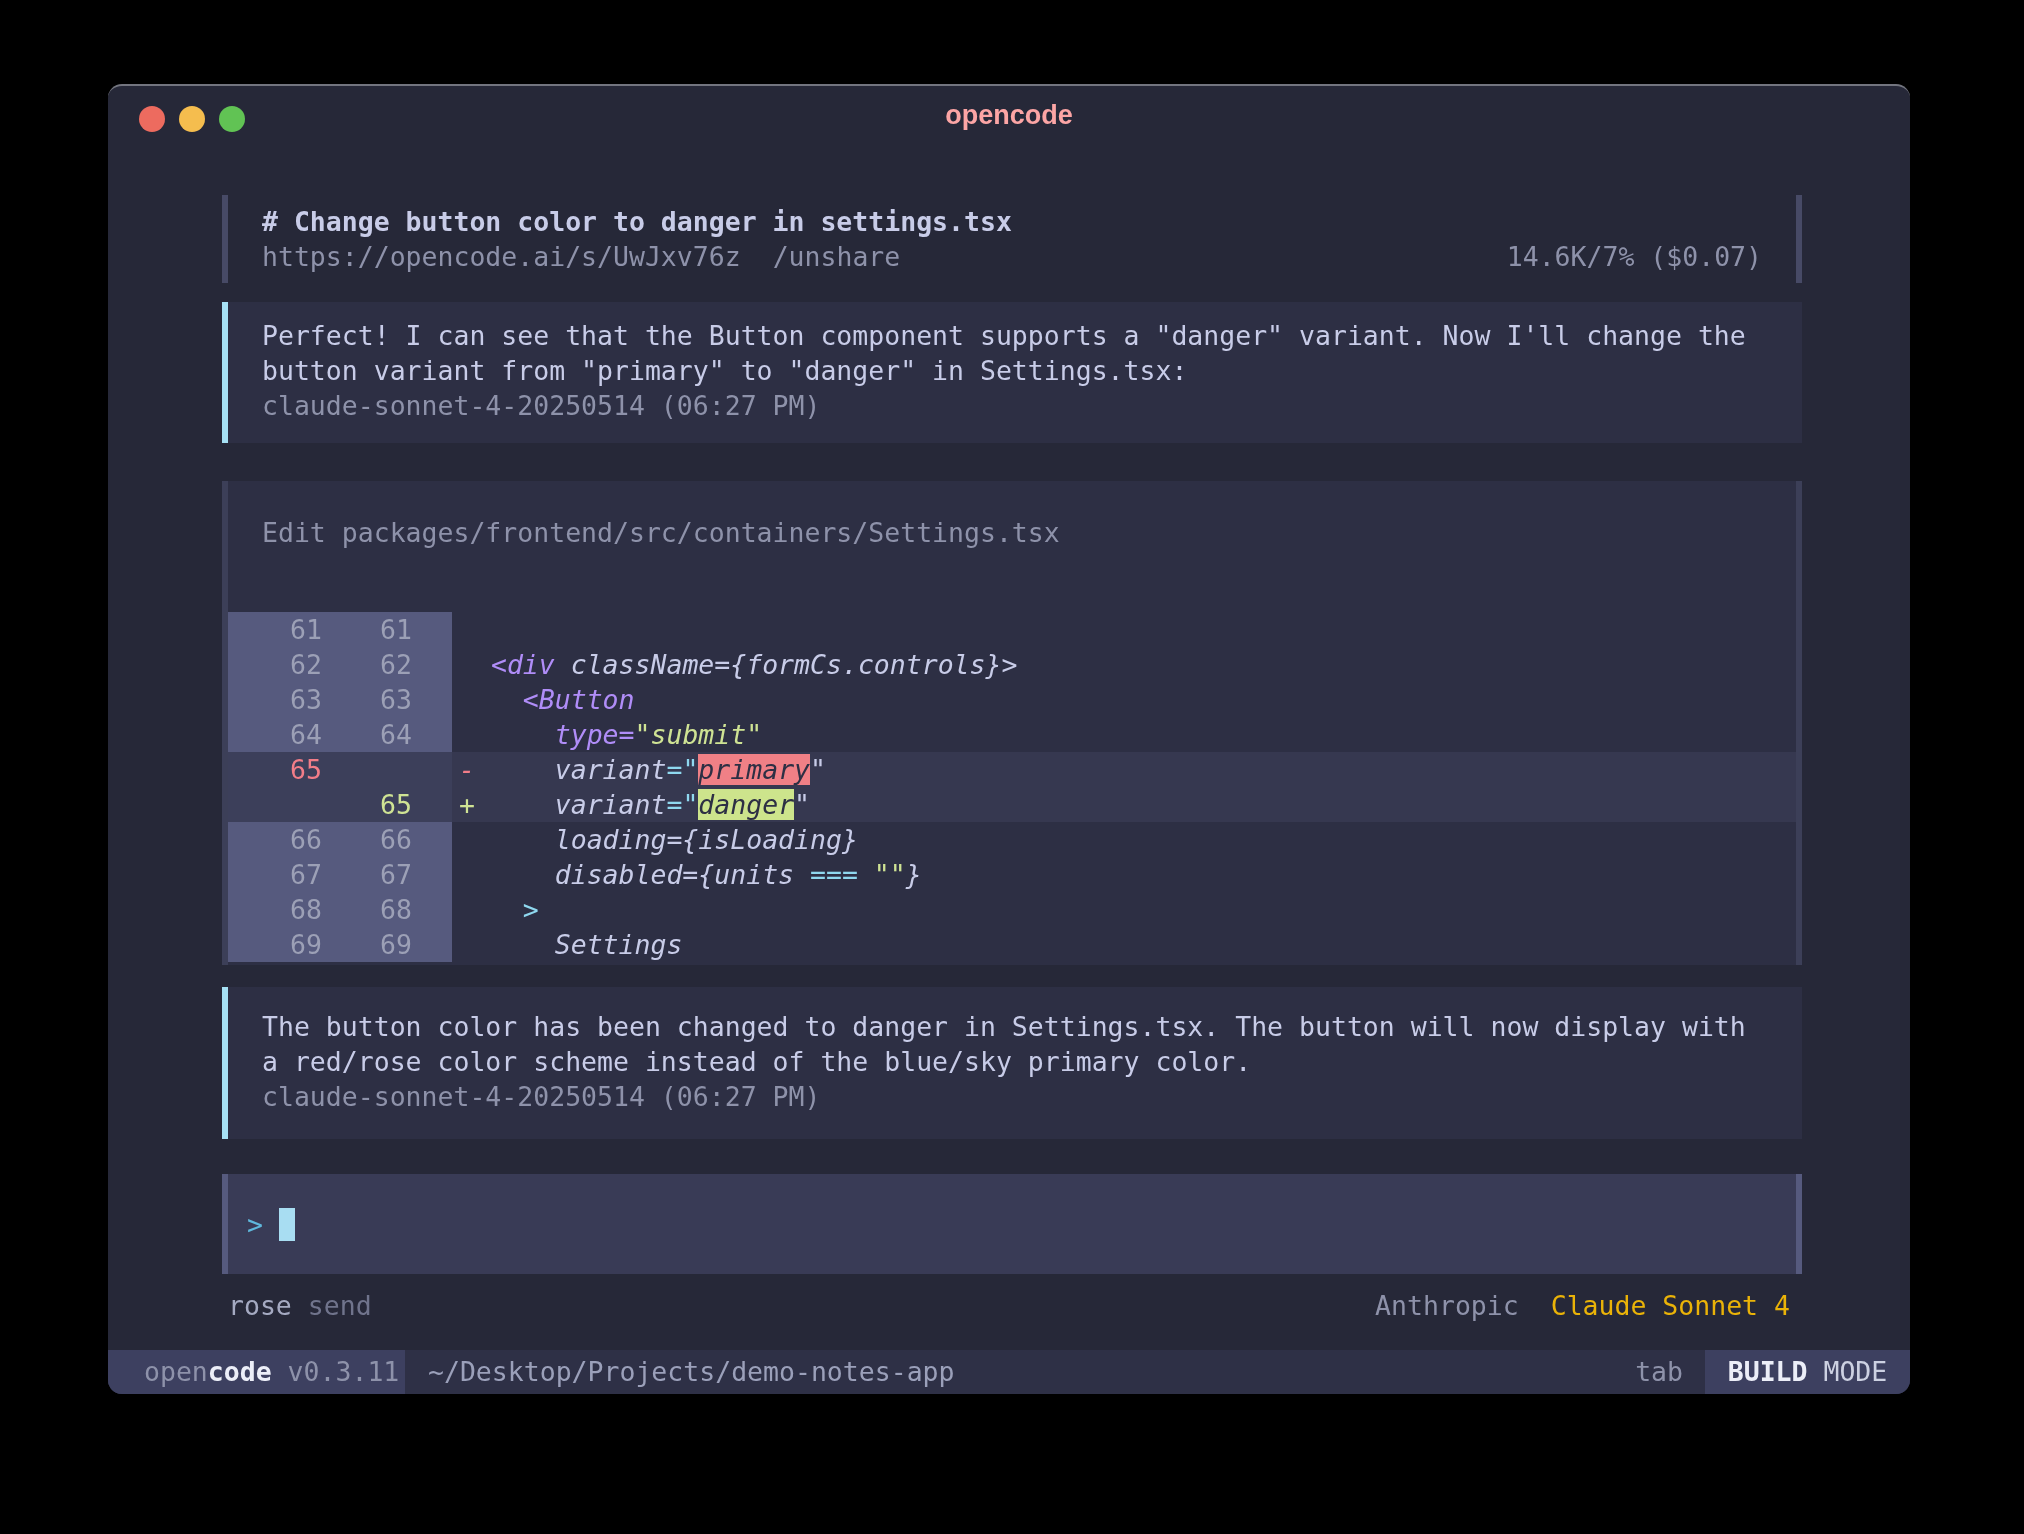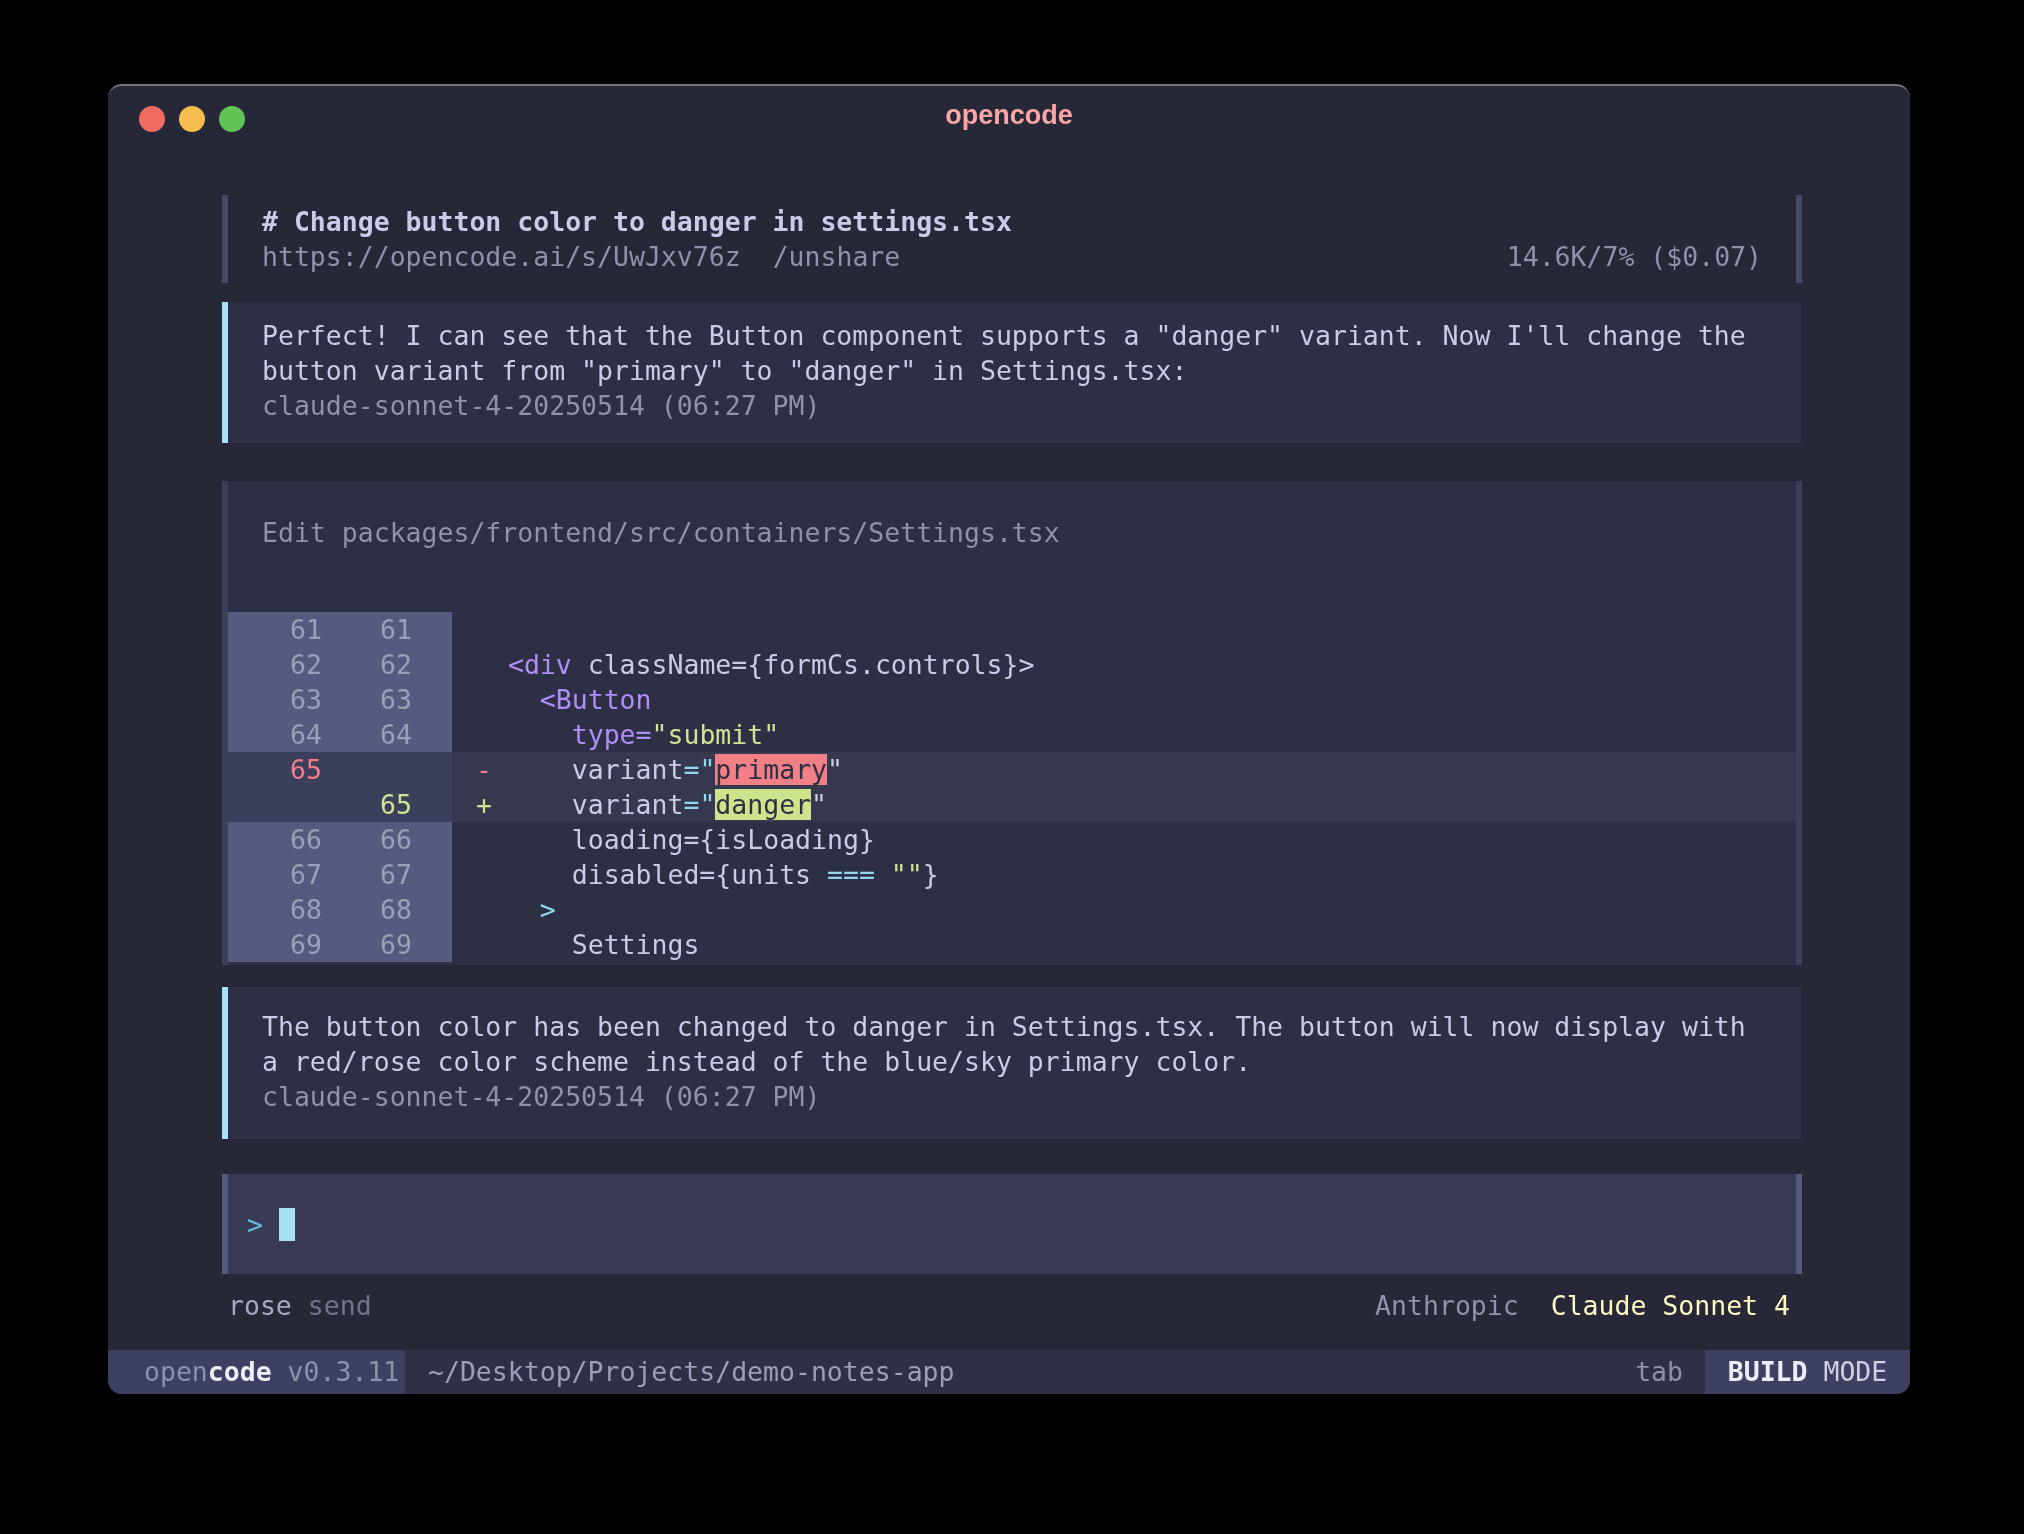--- a/index.html
+++ b/index.html
@@ -32,41 +32,41 @@
   .msg2{top:901px;height:152px;padding-top:22px;}
   
   .edit-block{top:395px;height:484px;border-color:#3c3f58;}
   .edit-header{position:absolute;top:34px;left:0;right:0;color:#8e92aa;}
   .diff{position:absolute;top:131px;left:0;right:0;}
   .drow{display:flex;height:35px;line-height:35px;white-space:pre;justify-content:center;}
   .gut{text-align:right;color:#9ca0b6;box-sizing:border-box;background:#565a7e;}
   .gut.old{width:104px;padding-right:10px;}
   .gut.new{width:90px;padding-right:10px;}
   .gpad{width:30px;background:#565a7e;}
-  .codeline{flex:1;padding-left:24px;color:#c8cce8;}
+  .codeline{flex:1;padding-left:7px;color:#c8cce8;font-style:italic;}
   .drow.del .gut,.drow.add .gut,.drow.del .gpad,.drow.add .gpad{background:#3c3f5a;}
   .drow.del .codeline,.drow.add .codeline{background:#363850;}
   .drow.del .gut.old{color:#f27d88;}
   .drow.add .gut.new{color:#cfe394;}
   .tk-p{color:#c8cce8}.tk-v{color:#b08df8}.tk-s{color:#cfe394}.tk-o{color:#8fd8ef}
   .tk-d{color:#f27d88}.tk-a{color:#cfe394}
   .tk-dh{background:#f08086;color:#2d2f44}.tk-ah{background:#cde48c;color:#2d2f44}
   
   .input-block{top:1088px;height:100px;background:#393b56;border-color:#565a7e;
     display:flex;align-items:center;padding-left:19px;}
   .prompt-char{color:#5fb8dc;}
   .cursor{display:inline-block;width:16px;height:33px;background:#a8ddf2;margin-left:16px;}
   
   .hints{position:absolute;top:1202px;left:120px;width:1562px;display:flex;
     font-size:26.5px;line-height:35px;}
   .hint-key{color:#a5aac2;}
   .hint-action{color:#70748c;margin-left:16px;}
   .model-info{margin-left:auto;}
   .model-provider{color:#8e92aa;}
-  .model-name{color:#fef9c3;margin-left:16px;margin-top:15px;}
+  .model-name{color:#eab308;margin-left:16px;margin-top:15px;}
   
   .statusbar{position:absolute;left:0;right:0;bottom:0;height:44px;background:#2e3046;
     font-size:26.5px;line-height:44px;color:#9ba0ba;}
   .chip-left{position:absolute;left:0;top:0;bottom:0;width:297px;background:#3d4060;
     padding-left:36px;box-sizing:border-box;white-space:pre;}
   .app-code{color:#eceef8;font-weight:700;margin-top:25px;}
   .cwd{position:absolute;left:320px;top:0;}
   .tab-hint{position:absolute;right:227px;top:0;color:#8e92aa;}
   .chip-right{position:absolute;right:0;top:0;bottom:0;width:205px;background:#3d4060;
     text-align:center;white-space:pre;}

